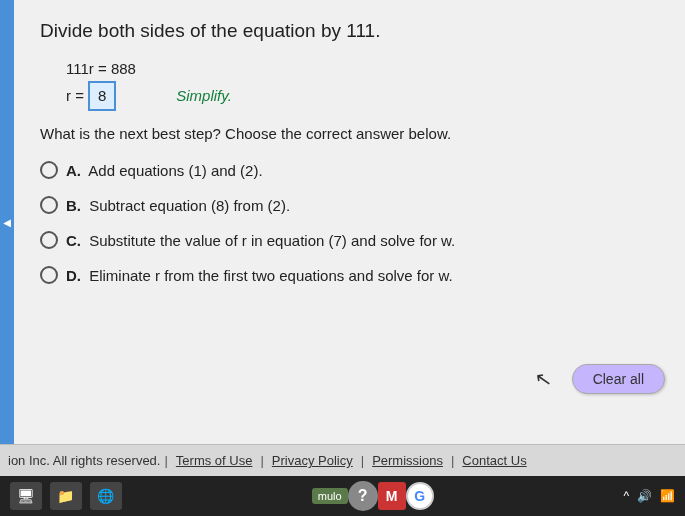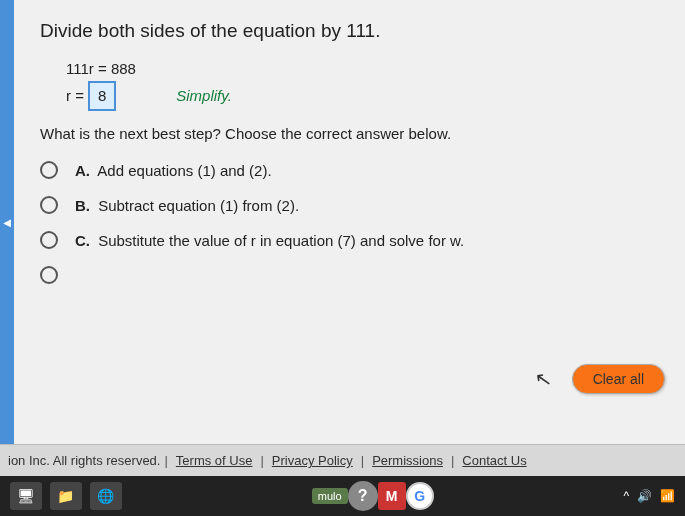--- a/index.html
+++ b/index.html
@@ -100,21 +100,21 @@
 
     .options-list {
       list-style: none;
       margin-bottom: 20px;
     }
 
     .option-item {
       display: flex;
       align-items: flex-start;
       margin-bottom: 14px;
-      gap: 17px;
+      gap: 8px;
       cursor: pointer;
     }
 
     .radio-circle {
       width: 18px;
       height: 18px;
       border-radius: 50%;
       border: 2px solid #555;
       background: transparent;
       flex-shrink: 0;
@@ -142,21 +142,21 @@
       gap: 20px;
     }
 
     .cursor-arrow {
       font-size: 20px;
       color: #333;
       transform: rotate(-10deg);
     }
 
     .clear-all-btn {
-      background: #f97316;
+      background: #c4b5fd;
       border: 1px solid #aaa;
       border-radius: 20px;
       padding: 6px 20px;
       font-size: 14px;
       color: #333;
       cursor: pointer;
       box-shadow: 1px 1px 3px rgba(0,0,0,0.2);
     }
 
     .footer-bar {
@@ -302,32 +302,36 @@
       <span class="radio-circle"></span>
       <span class="option-label">
         <span class="option-letter">A.</span>
         <span>Add equations (1) and (2).</span>
       </span>
     </li>
     <li class="option-item">
       <span class="radio-circle"></span>
       <span class="option-label">
         <span class="option-letter">B.</span>
-        <span>Subtract equation (1) from (2).</span>
+        <span>Subtract equation (8) from (2).</span>
       </span>
     </li>
     <li class="option-item">
       <span class="radio-circle"></span>
       <span class="option-label">
         <span class="option-letter">C.</span>
         <span>Substitute the value of r in equation (7) and solve for w.</span>
       </span>
     </li>
     <li class="option-item">
       <span class="radio-circle"></span>
+      <span class="option-label">
+        <span class="option-letter">D.</span>
+        <span>Eliminate r from the first two equations and solve for w.</span>
+      </span>
     </li>
   </ul>
 
   <div class="bottom-actions">
     <span class="cursor-arrow">↖</span>
     <button class="clear-all-btn">Clear all</button>
   </div>
 </div>
 
 <div class="footer-bar">

